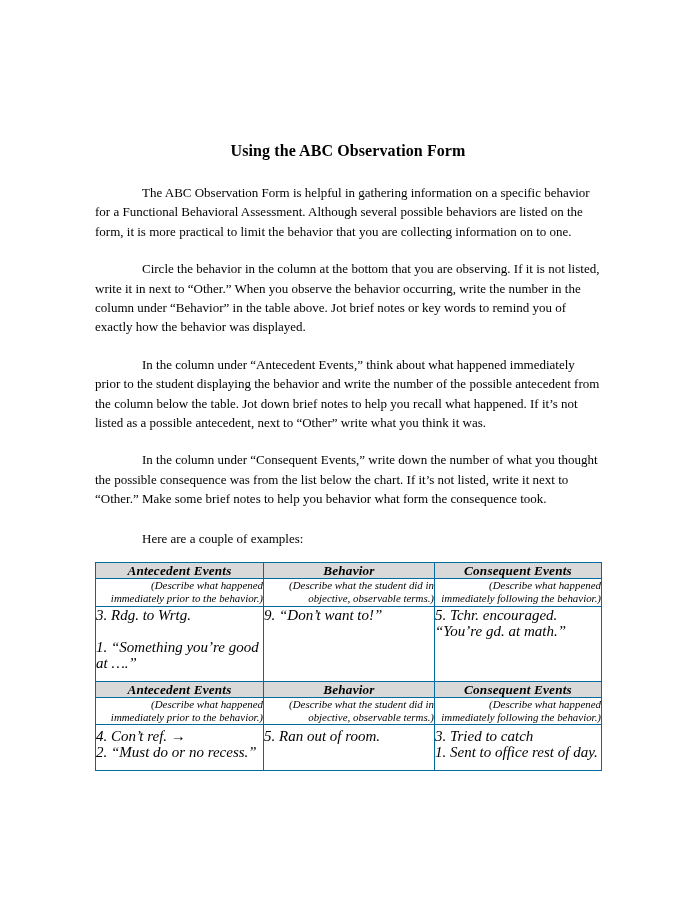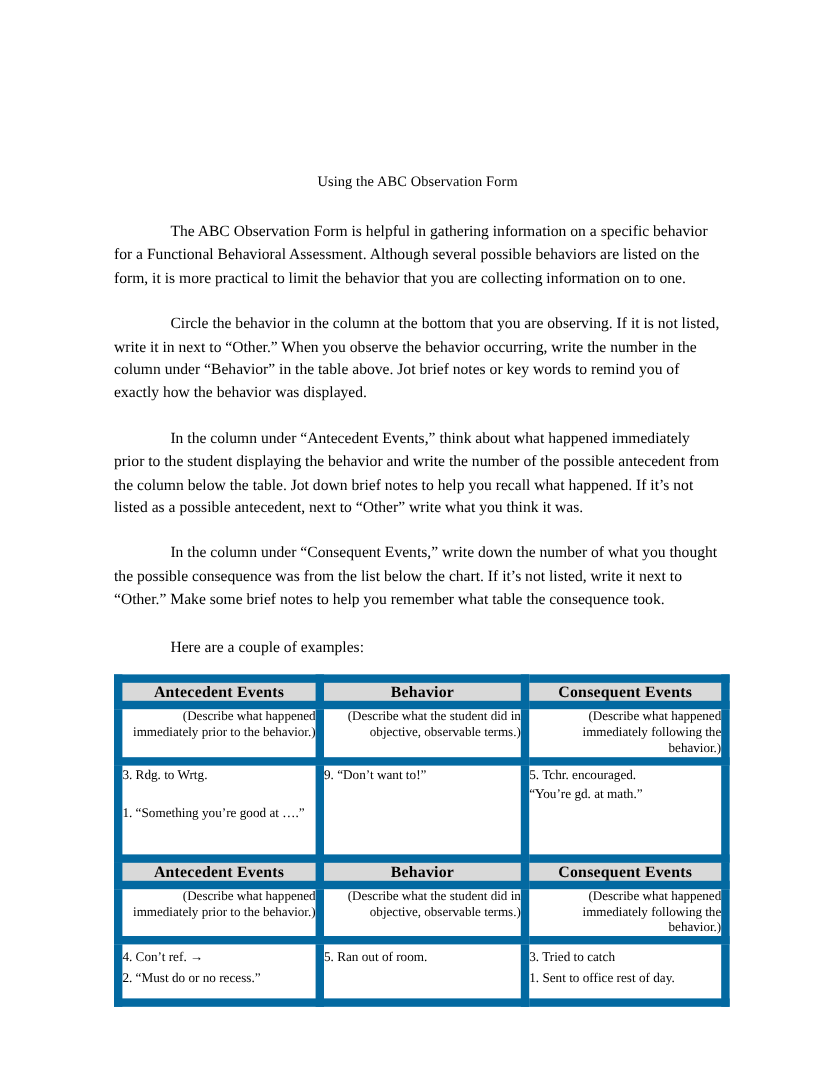--- a/index.html
+++ b/index.html
@@ -24,22 +24,22 @@
     background: #ffffff;
   }
   .content {
     position: absolute;
     left: 95px;
     top: 143px;
     width: 506px;
   }
   .doc-title {
     text-align: center;
-    font-weight: normal;
-    font-size: 12px;
+    font-weight: bold;
+    font-size: 16px;
     line-height: 16px;
     margin: 0 0 24px 0;
     letter-spacing: 0.1px;
   }
   .para {
     font-size: 13px;
     line-height: 19.4px;
     margin: 0 0 18px 0;
     text-indent: 47px;
     text-align: left;
@@ -53,23 +53,24 @@
   }
 
   
   .abc-table {
     border-collapse: collapse;
     width: 506px;
     table-layout: fixed;
     margin: 0;
   }
   .abc-table td {
-    border: 7px solid #0369a1;
+    border: 1px solid #0369a1;
     vertical-align: top;
     padding: 0;
+    font-style: italic;
   }
   col.c1 { width: 168px; }
   col.c2 { width: 171px; }
   col.c3 { width: 167px; }
 
   .hdr-cell {
     background: #d9d9d9;
     text-align: center;
     font-weight: bold;
     font-size: 13.2px;
@@ -77,21 +78,21 @@
     padding: 2px 2px 3px 2px;
     letter-spacing: 0.2px;
   }
   .desc-cell {
     text-align: right;
     font-size: 10.9px;
     line-height: 13.2px;
     padding: 3px 5px 4px 5px;
   }
   .entry-cell {
-    font-size: 11px;
+    font-size: 15px;
     line-height: 16.2px;
     padding: 6px 6px 6px 6px;
     height: 74px;
   }
   .entry-cell.short {
     height: 42px;
     padding-top: 3px;
   }
   .entry-line {
     display: block;
@@ -106,21 +107,21 @@
 <body>
 
 <div class="page">
   <div class="content">
 
     <h1 class="doc-title">Using the ABC Observation Form</h1>
 
     <p class="para">The ABC Observation Form is helpful in gathering information on a specific behavior for a Functional Behavioral Assessment. Although several possible behaviors are listed on the form, it is more practical to limit the behavior that you are collecting information on to one.</p>
     <p class="para">Circle the behavior in the column at the bottom that you are observing. If it is not listed, write it in next to “Other.” When you observe the behavior occurring, write the number in the column under “Behavior” in the table above. Jot brief notes or key words to remind you of exactly how the behavior was displayed.</p>
     <p class="para">In the column under “Antecedent Events,” think about what happened immediately prior to the student displaying the behavior and write the number of the possible antecedent from the column below the table. Jot down brief notes to help you recall what happened. If it’s not listed as a possible antecedent, next to “Other” write what you think it was.</p>
-    <p class="para last-intro">In the column under “Consequent Events,” write down the number of what you thought the possible consequence was from the list below the chart. If it’s not listed, write it next to “Other.”  Make some brief notes to help you remember what table the consequence took.</p>
+    <p class="para last-intro">In the column under “Consequent Events,” write down the number of what you thought the possible consequence was from the list below the chart. If it’s not listed, write it next to “Other.”  Make some brief notes to help you behavior what form the consequence took.</p>
     <p class="para examples-line">Here are a couple of examples:</p>
 
     <table class="abc-table">
       <colgroup>
         <col class="c1">
         <col class="c2">
         <col class="c3">
       </colgroup>
       <tbody>
         <tr>

